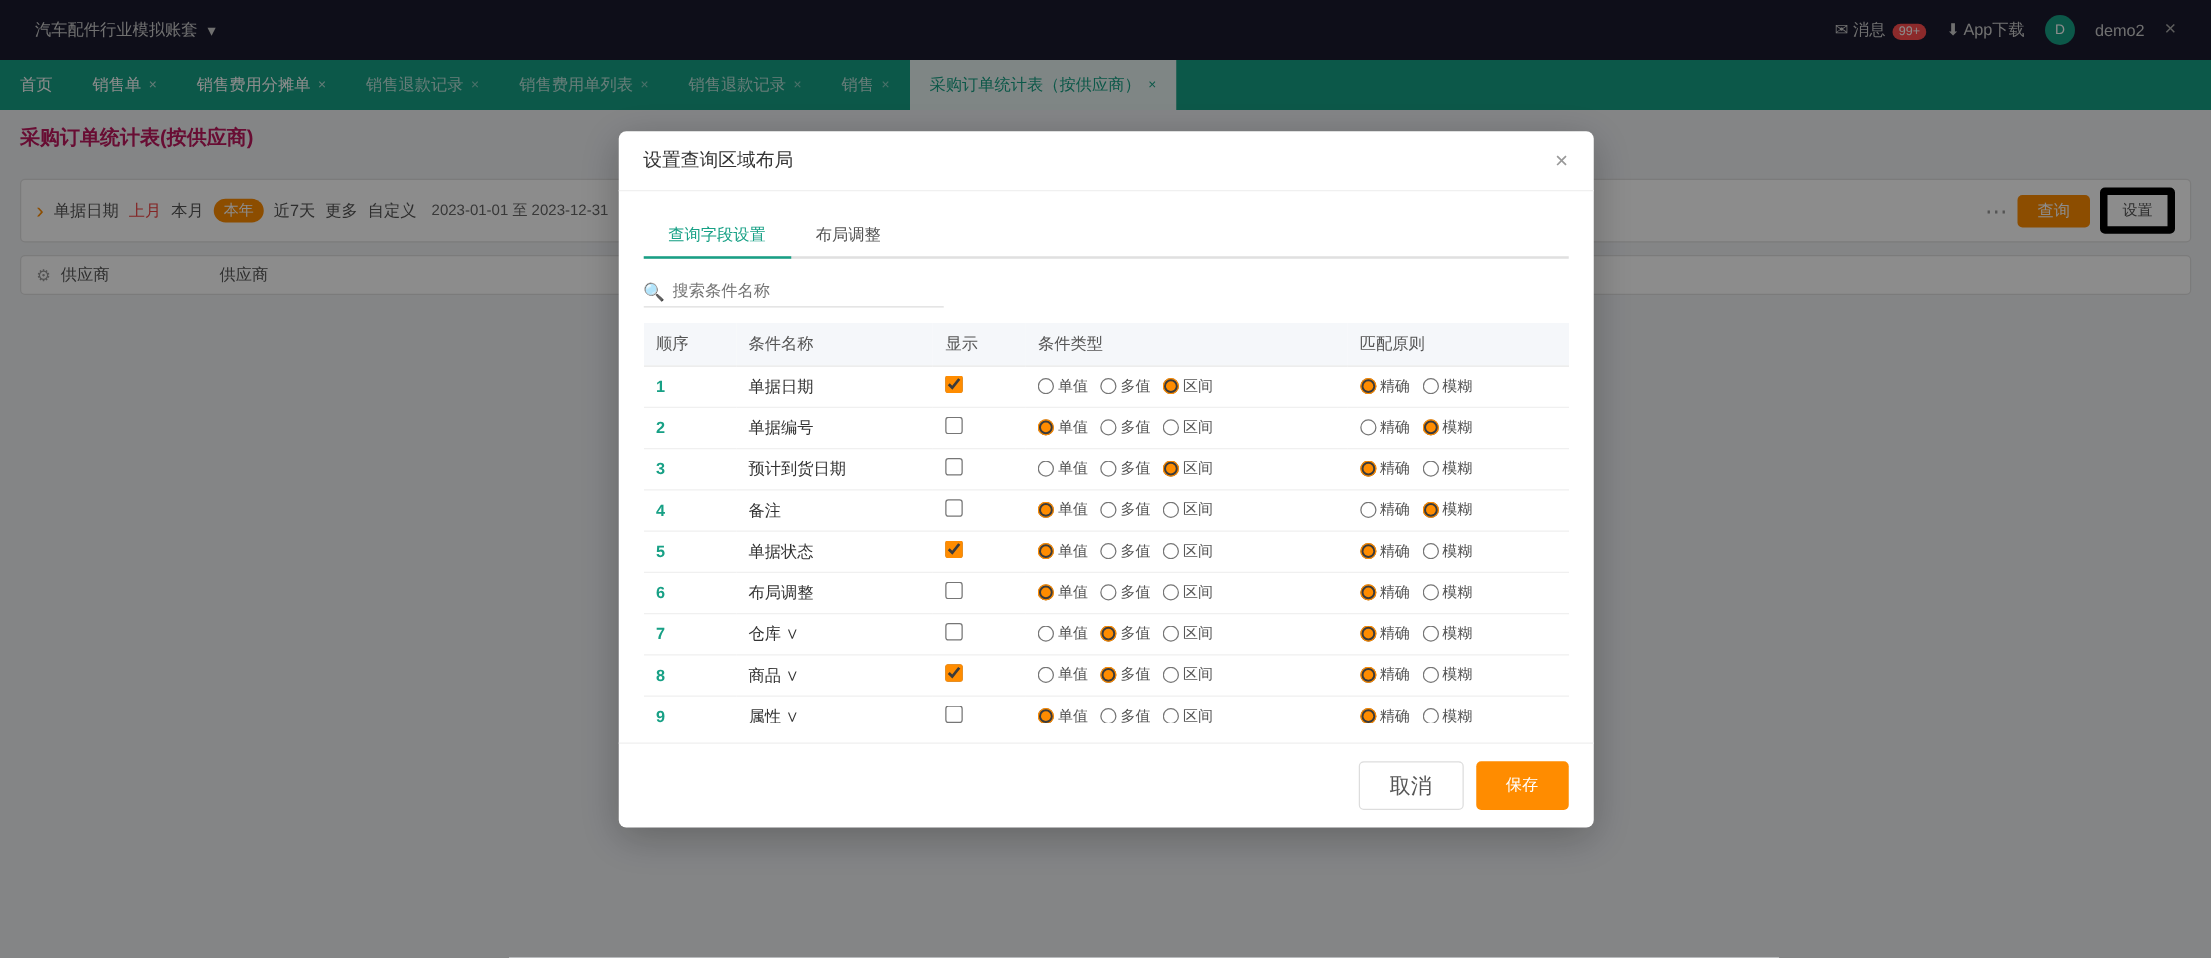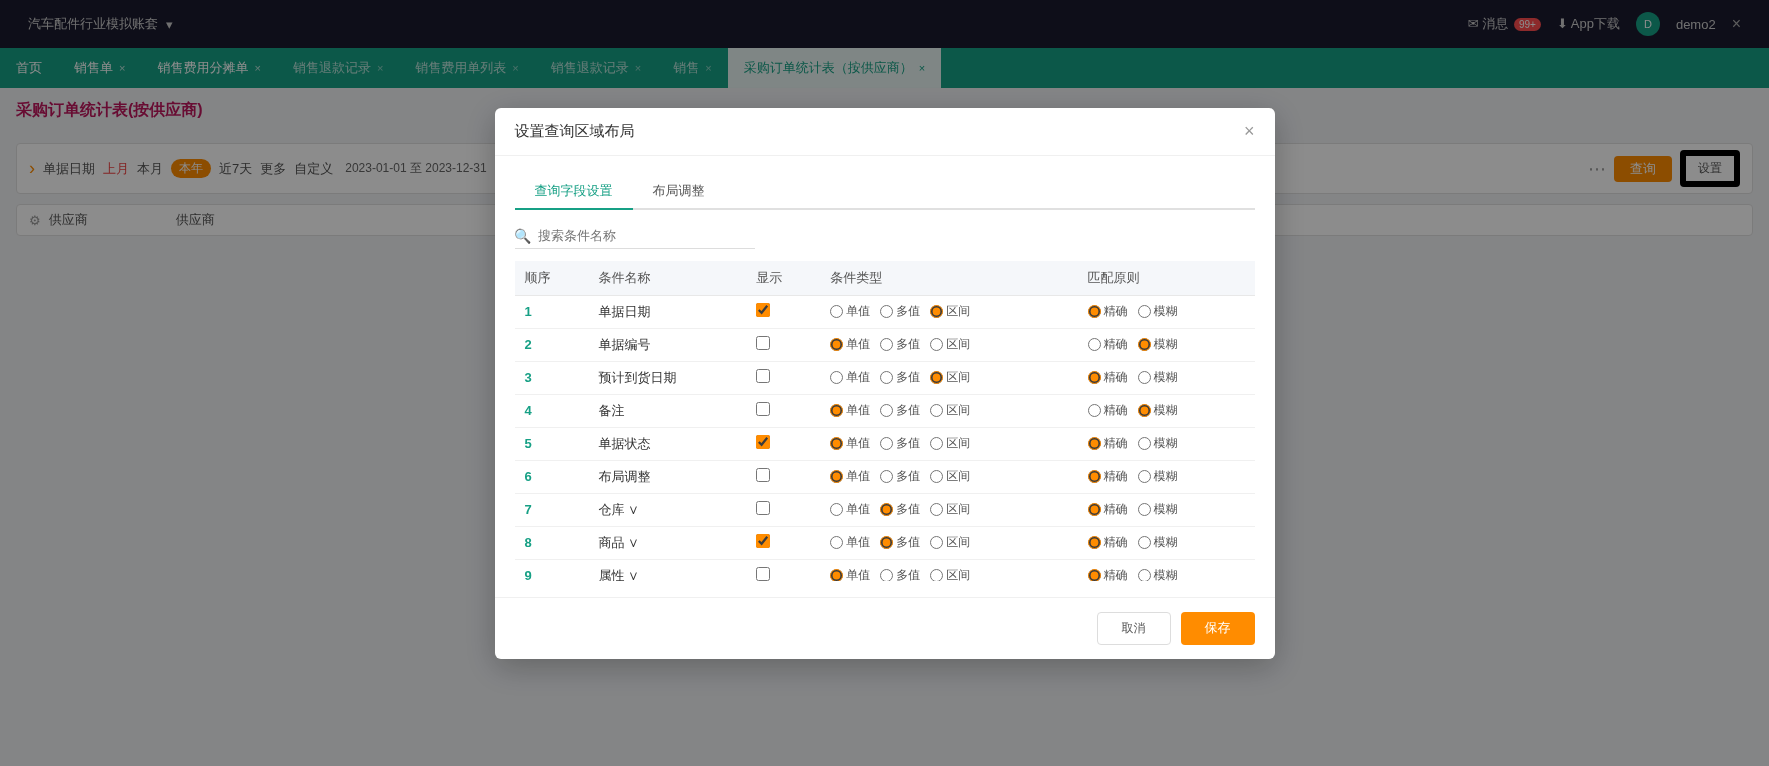--- a/index.html
+++ b/index.html
@@ -192,21 +192,21 @@
     
     .cb { accent-color: #ff8c00; width: 14px; height: 14px; cursor: pointer; }
 
     
     .btn-cancel {
       padding: 7px 24px;
       border: 1px solid #ddd;
       border-radius: 4px;
       background: white;
       cursor: pointer;
-      font-size: 12px;
+      font-size: 17px;
       color: #555;
     }
     .btn-save {
       padding: 7px 24px;
       border: none;
       border-radius: 4px;
       background: #ff8c00;
       color: white;
       cursor: pointer;
       font-size: 13px;

